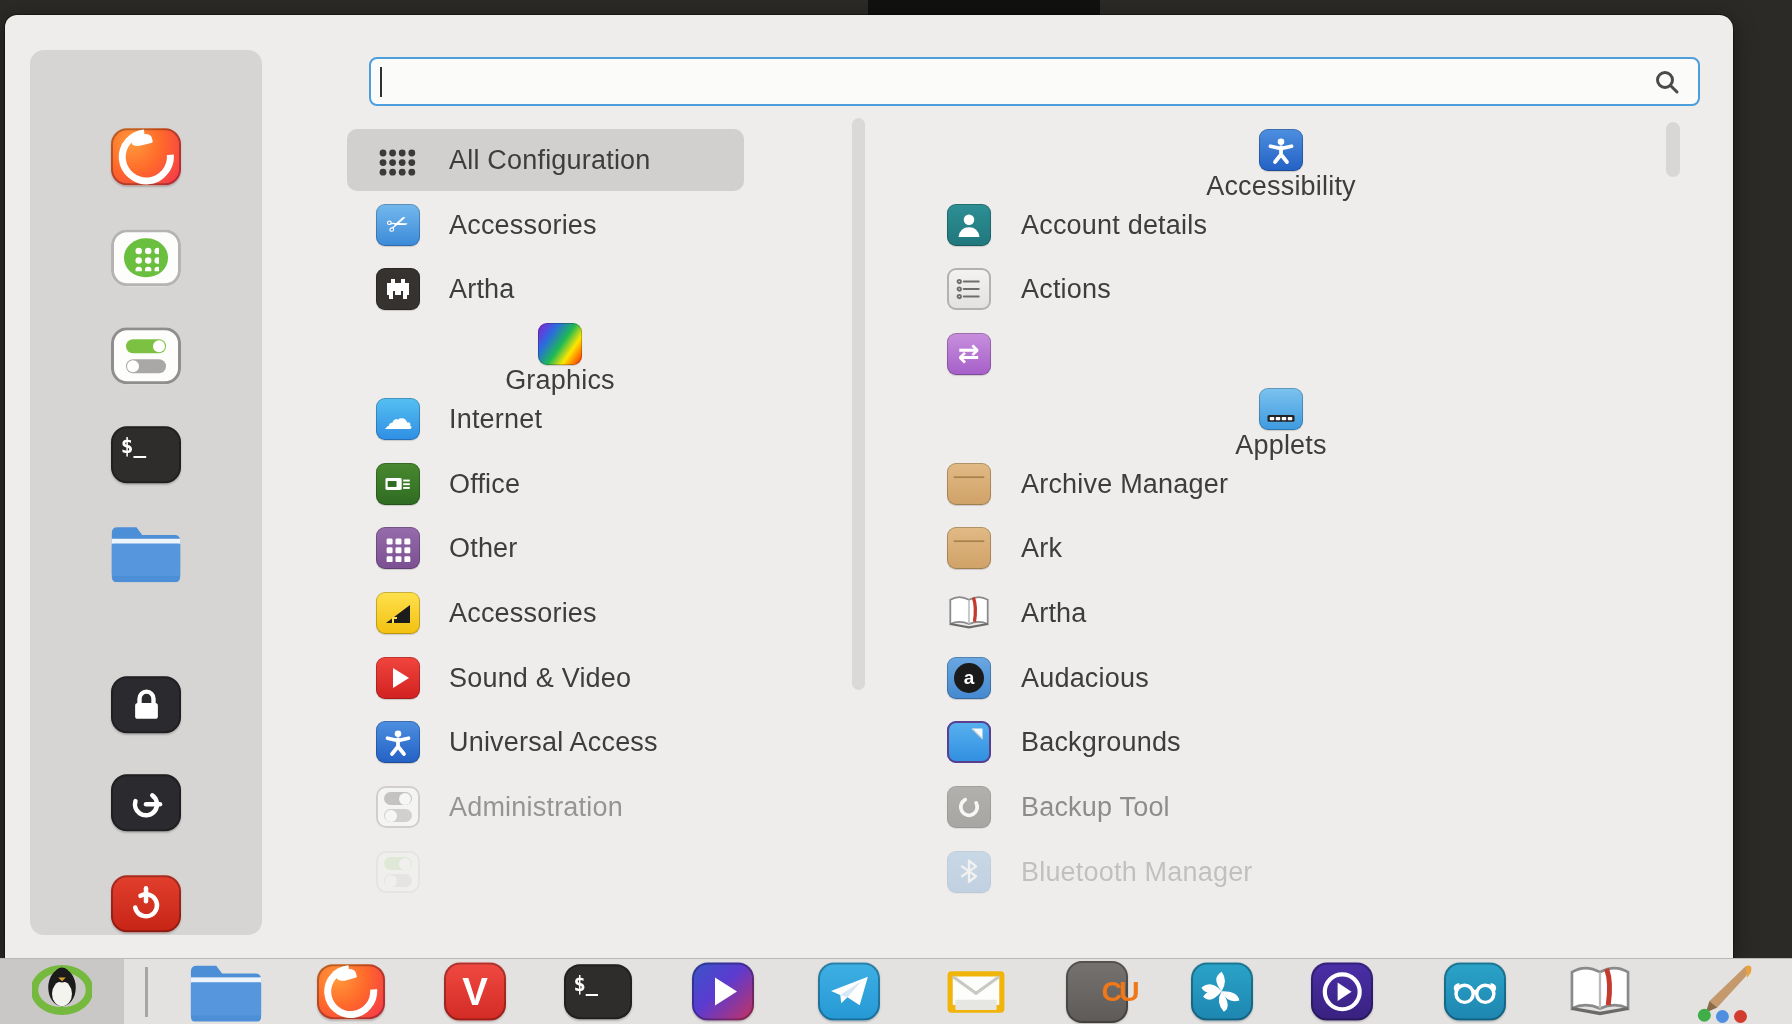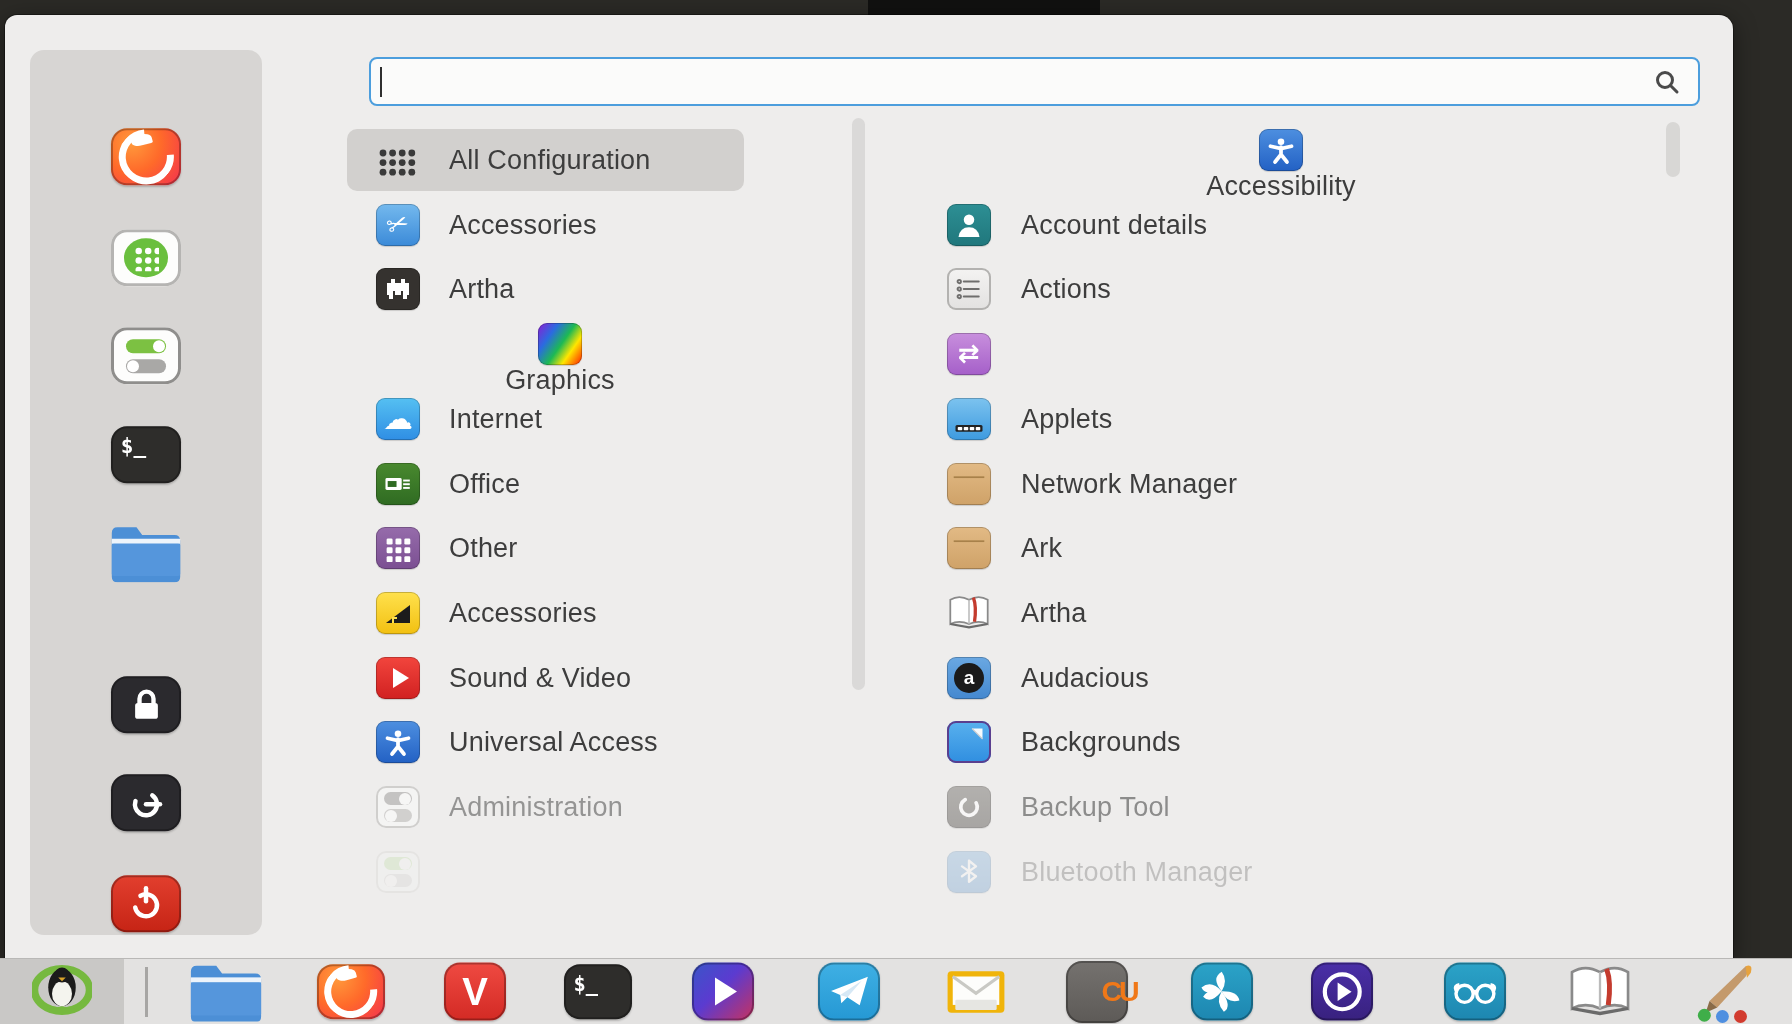--- a/index.html
+++ b/index.html
@@ -297,21 +297,21 @@
           </span>
           <span class="rlabel">Actions</span>
         </div>
         <div class="row approw" style="top: 308px; opacity: 1;">
           <span class="icwrap">
             <span class="tile" style="width:44px;height:41.8px;background:linear-gradient(180deg,#c88fdd,#a55fc9);">
               <span style="color:#fff;font-size:26px;font-weight:bold;">⇄</span>
             </span>
           </span>
         </div>
-        <div class="row approw" style="top: 373px; opacity: 1;">
+        <div class="row approw" style="top: 373px; opacity: 1; flex-direction: column;">
           <span class="icwrap">
             <span class="tile" style="width:44px;height:41.8px;background:linear-gradient(180deg,#7cc3ef,#3d9adf);">
               <svg width="30" height="30" viewBox="0 0 40 40">
                 <rect x="2" y="28" width="36" height="9" rx="2" fill="#232323"></rect>
                 <g fill="#fff">
                   <rect x="5" y="30.5" width="6" height="4.5" rx="1"></rect>
                   <rect x="13" y="30.5" width="6" height="4.5" rx="1"></rect>
                   <rect x="21" y="30.5" width="6" height="4.5" rx="1"></rect>
                   <rect x="29" y="30.5" width="6" height="4.5" rx="1"></rect>
                 </g>
@@ -321,21 +321,21 @@
           <span class="rlabel">Applets</span>
         </div>
         <div class="row approw" style="top: 438px; opacity: 1;">
           <span class="icwrap">
             <span class="tile" style="width:44px;height:41.8px;background:linear-gradient(180deg,#e2ba85,#cfa268);">
               <svg width="34" height="34" viewBox="0 0 40 40">
                 <line x1="2" y1="12" x2="38" y2="12" stroke="#a8814a" stroke-width="2"></line>
               </svg>
             </span>
           </span>
-          <span class="rlabel">Network Manager</span>
+          <span class="rlabel">Archive Manager</span>
         </div>
         <div class="row approw" style="top: 502px; opacity: 1;">
           <span class="icwrap">
             <span class="tile" style="width:44px;height:41.8px;background:linear-gradient(180deg,#e2ba85,#cfa268);">
               <svg width="34" height="34" viewBox="0 0 40 40">
                 <line x1="2" y1="12" x2="38" y2="12" stroke="#a8814a" stroke-width="2"></line>
               </svg>
             </span>
           </span>
           <span class="rlabel">Ark</span>

